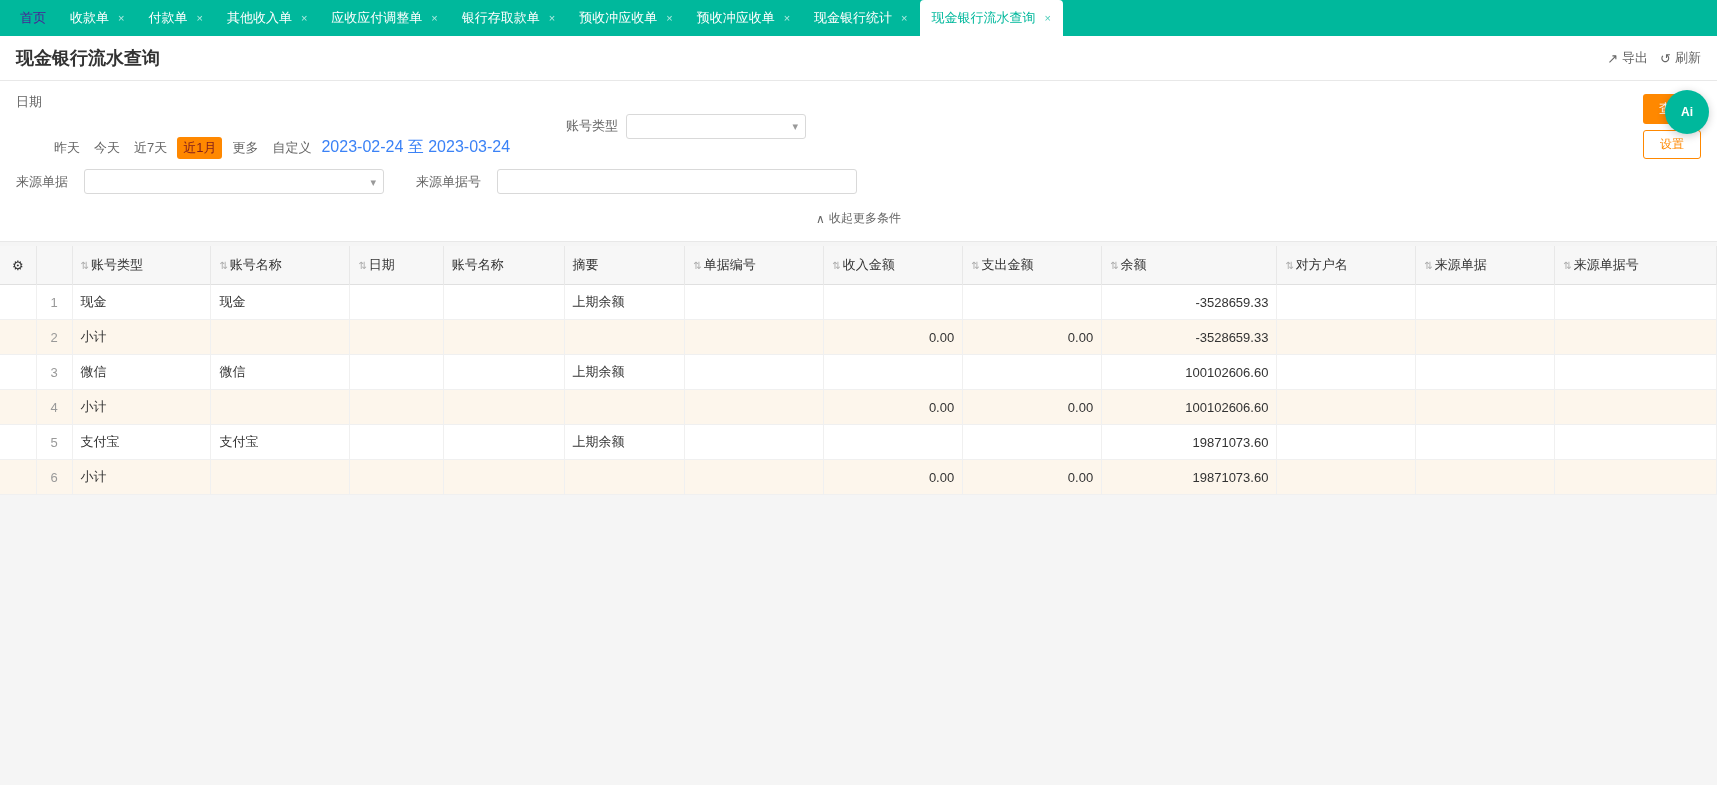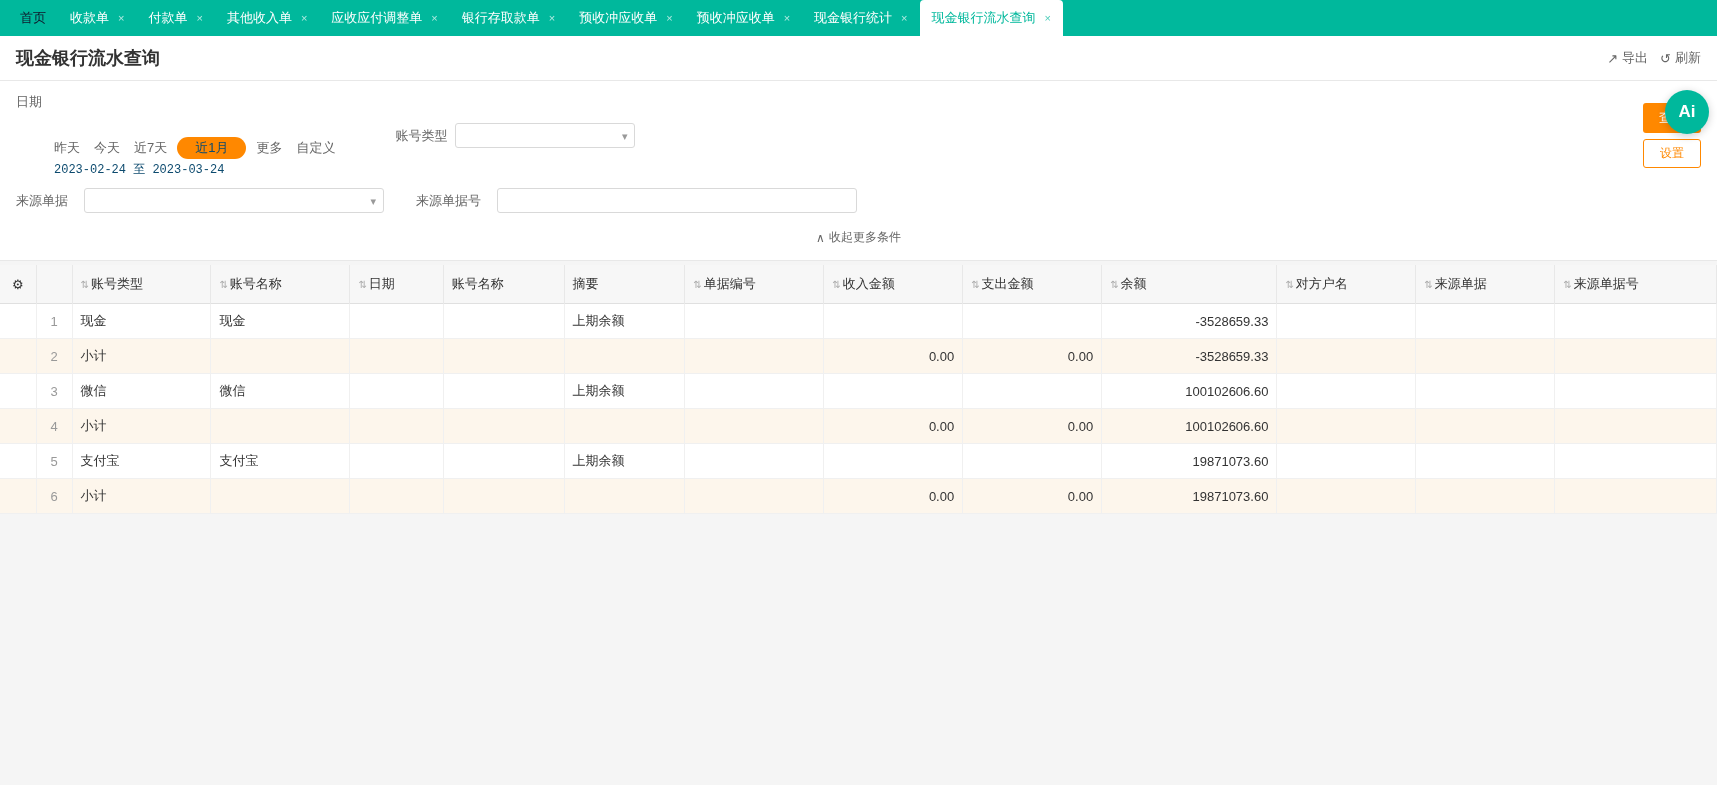--- a/index.html
+++ b/index.html
@@ -29,21 +29,21 @@
     .nav-item.active {
       background: #fff;
       color: #00b89c;
       border-radius: 4px 4px 0 0;
     }
     .nav-item .close-x {
       font-size: 11px;
       opacity: 0.7;
     }
     .nav-home {
-      color: #0f172a;
+      color: #4c1d95;
       padding: 0 12px;
       font-size: 13px;
       cursor: pointer;
     }
 
     
     .page-header {
       background: #fff;
       padding: 10px 16px;
       display: flex;
@@ -93,29 +93,28 @@
       gap: 6px;
     }
     .date-opt {
       color: #666;
       cursor: pointer;
       font-size: 13px;
       padding: 2px 4px;
     }
     .date-opt.active {
       background: #ff8800;
-      color: #0c4a6e;
-      border-radius: 11px;
-      padding: 2px 18px;
+      color: #7f1d1d;
+      border-radius: 3px;
+      padding: 2px 6px;
     }
     .filter-date-range {
-      color: #0c4a6e;
-      font-size: 12px;
+      color: #3b82f6;
+      font-size: 16px;
       margin-left: 4px;
-      font-family: Liberation Mono, monospace;
     }
     .filter-select {
       border: 1px solid #d9d9d9;
       border-radius: 3px;
       padding: 4px 28px 4px 8px;
       font-size: 13px;
       color: #333;
       background: #fff;
       appearance: none;
       min-width: 180px;
@@ -252,21 +251,21 @@
       right: 8px;
       top: 90px;
       background: #00b89c;
       color: #fff;
       border-radius: 50%;
       width: 44px;
       height: 44px;
       display: flex;
       align-items: center;
       justify-content: center;
-      font-size: 17px;
+      font-size: 12px;
       font-weight: bold;
       cursor: pointer;
       box-shadow: 0 2px 8px rgba(0,0,0,0.2);
     }
   </style>
 </head>
 <body>
 
 <div class="top-nav">
   <span class="nav-home">首页</span>
@@ -320,21 +319,21 @@
       <span>刷新</span>
     </div>
   </div>
 </div>
 
 <div class="filter-area">
   <div class="filter-row">
 
     <div style="display:flex;align-items:flex-start;gap:8px;">
       <span class="filter-label">日期</span>
-      <div style="display:flex;flex-direction:column;gap:2px;margin-top:44px;">
+      <div style="display:flex;flex-direction:row;gap:2px;margin-top:44px;">
         <div class="filter-date-options">
           <span class="date-opt">昨天</span>
           <span class="date-opt">今天</span>
           <span class="date-opt">近7天</span>
           <span class="date-opt active">近1月</span>
           <span class="date-opt">更多</span>
           <span class="date-opt">自定义</span>
         </div>
         <span class="filter-date-range">2023-02-24 至 2023-03-24</span>
       </div>

